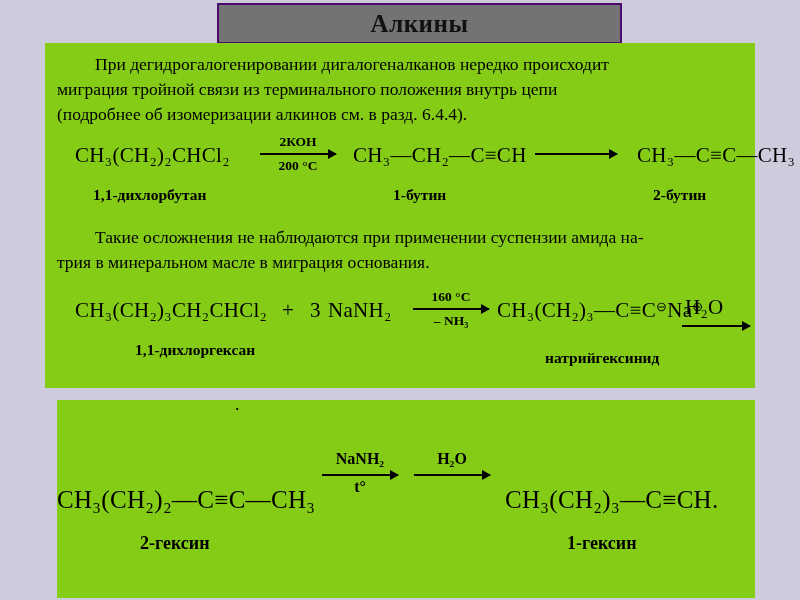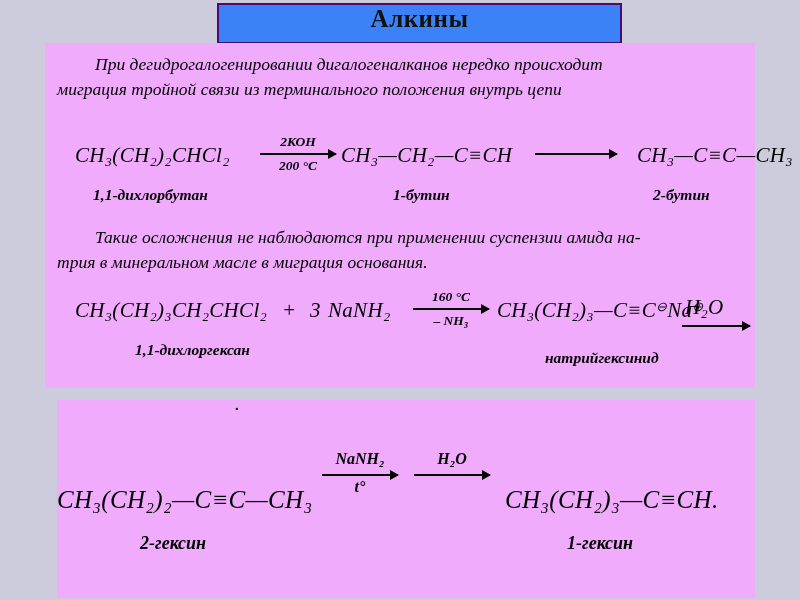--- a/index.html
+++ b/index.html
@@ -15,40 +15,40 @@
     position: relative;
   }
 
   
   .title-box {
     position: absolute;
     left: 217px;
     top: 3px;
     width: 405px;
     height: 41px;
-    background: #3b82f6;
+    background: #737373;
     border: 2px solid #4b0a6e;
     display: flex;
+    align-items: center;
     justify-content: center;
     box-sizing: border-box;
   }
   .title-box .title-text {
     font-family: "Liberation Serif", serif;
     font-weight: bold;
     font-size: 25px;
     color: #111111;
     letter-spacing: 0.5px;
   }
 
   
   .panel {
     position: absolute;
-    background: #f0abfc;
+    background: #84cc16;
     box-sizing: border-box;
-    font-style: italic;
   }
   #panel-top {
     left: 45px;
     top: 43px;
     width: 710px;
     height: 345px;
   }
   #panel-bottom {
     left: 57px;
     top: 400px;
@@ -172,34 +172,35 @@
 <div class="title-box">
   <span class="title-text">Алкины</span>
 </div>
 
 <div class="panel" id="panel-top">
 
   <div class="para" style="left:22px; top:9px;">
     <span class="indent"></span><span>При дегидрогалогенировании дигалогеналканов нередко происходит</span>
   </div>
   <div class="para" style="left:12px; top:34px;">миграция тройной связи из терминального положения внутрь цепи</div>
+  <div class="para" style="left:12px; top:59px;">(подробнее об изомеризации алкинов см. в разд. 6.4.4).</div>
 
   <div class="chem formula" style="left:30px; top:100px;">CH₃(CH₂)₂CHCl₂</div>
   <div class="chem label" style="left:48px; top:143px;">1,1-дихлорбутан</div>
 
   <div class="arrow-block" style="left:215px; top:92px; width:76px;">
     <span class="cond-top">2КОН</span>
     <span class="arrow-line">
       <span class="shaft"></span>
         <span class="head"></span>
     </span>
     <span class="cond-bot">200 °C</span>
   </div>
 
-  <div class="chem formula" style="left:296px; top:100px;">CH₃—CH₂—C≡CH</div>
+  <div class="chem formula" style="left:308px; top:100px;">CH₃—CH₂—C≡CH</div>
   <div class="chem label" style="left:348px; top:143px;">1-бутин</div>
 
   <div class="plain-arrow" style="left:490px; top:106px; width:82px;">
     <span class="shaft"></span>
       <span class="head"></span>
   </div>
 
   <div class="chem formula" style="left:556px; top:100px;margin-left:36px;">CH₃—C≡C—CH₃</div>
   <div class="chem label" style="left:608px; top:143px;">2-бутин</div>
 

